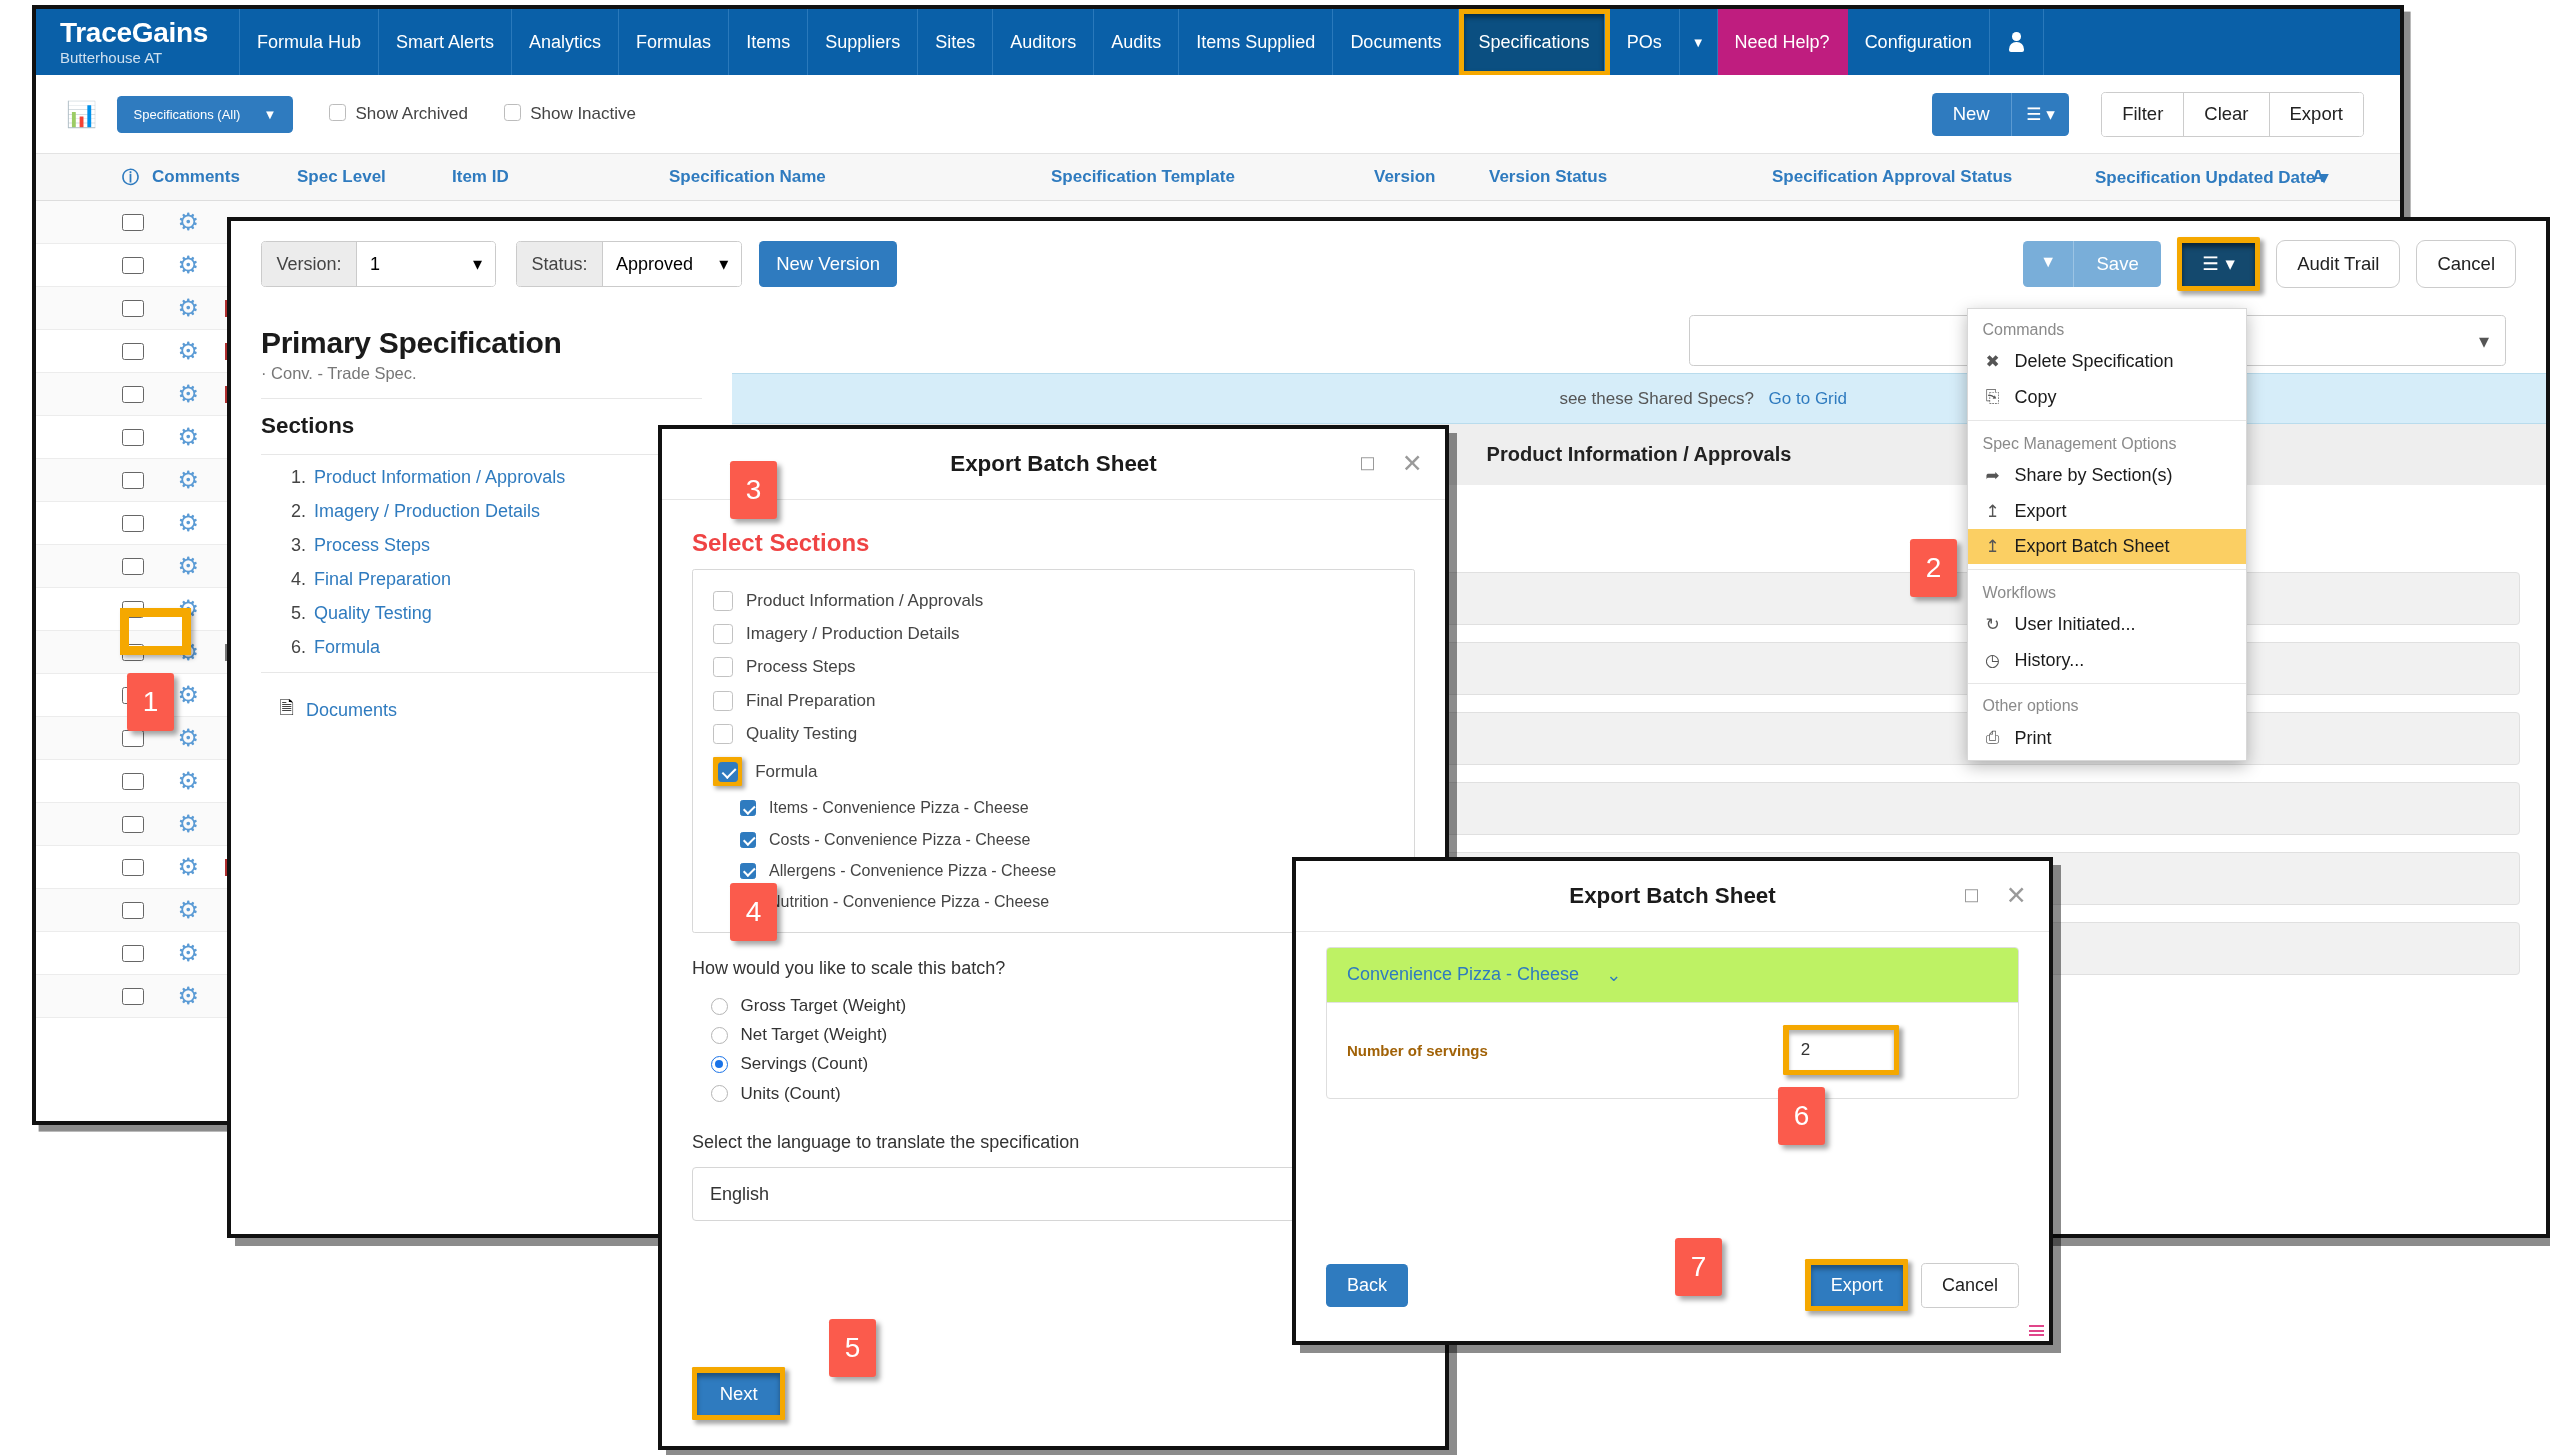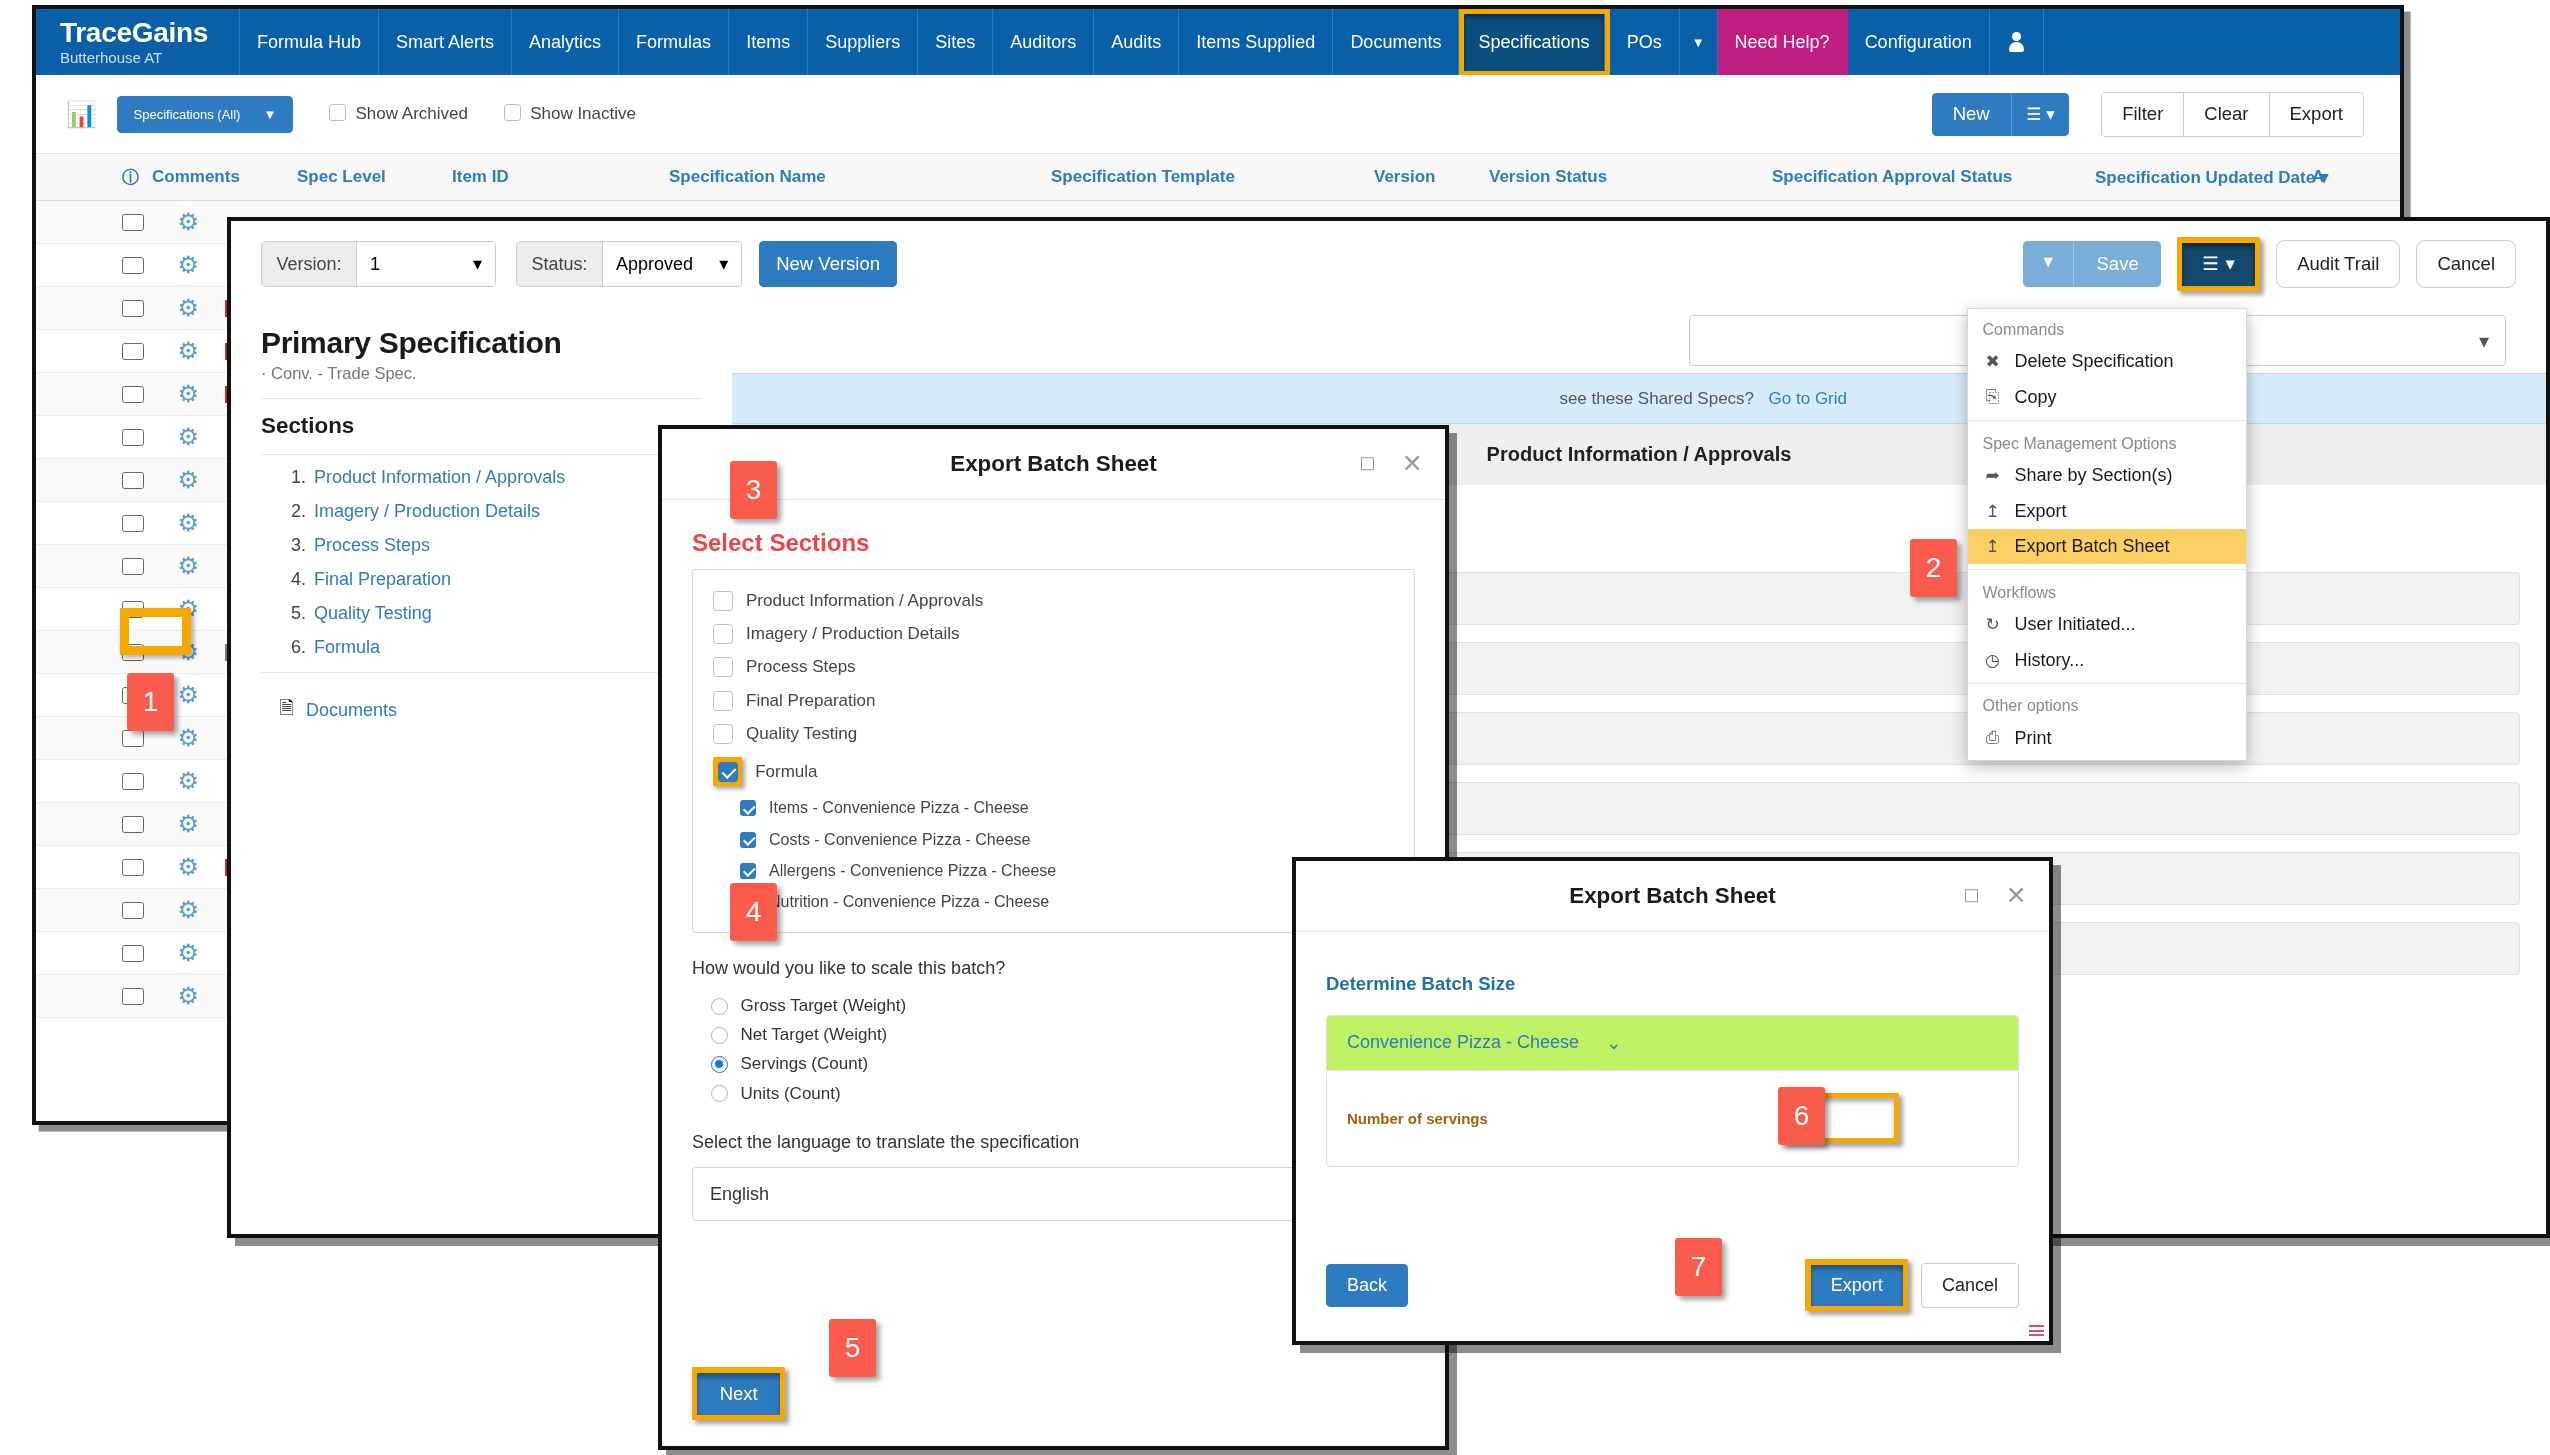--- a/index.html
+++ b/index.html
@@ -587,21 +587,20 @@
 
 <div id="dlg2">
   <div class="dlg-head">
     <div class="dlg-title">Export Batch Sheet</div>
     <div class="dlg-ctrls">
       <span class="sq"></span>
       <span class="xx">✕</span>
     </div>
   </div>
   <div class="dlg-body">
-    <div class="det-title">Determine Batch Size</div>
     <div class="batch-card">
       <div class="ch">
         <span>Convenience Pizza - Cheese</span>
         <span>⌄</span>
       </div>
       <div class="cb2">
         <span class="lab">Number of servings</span>
         <span class="spacer"></span>
         <span class="serv-hl">
           <span class="serv-input">2</span>

